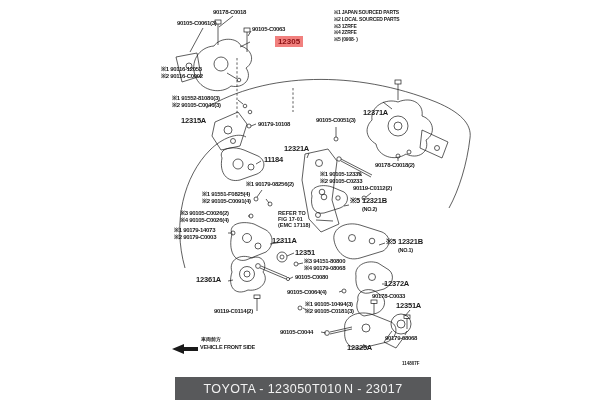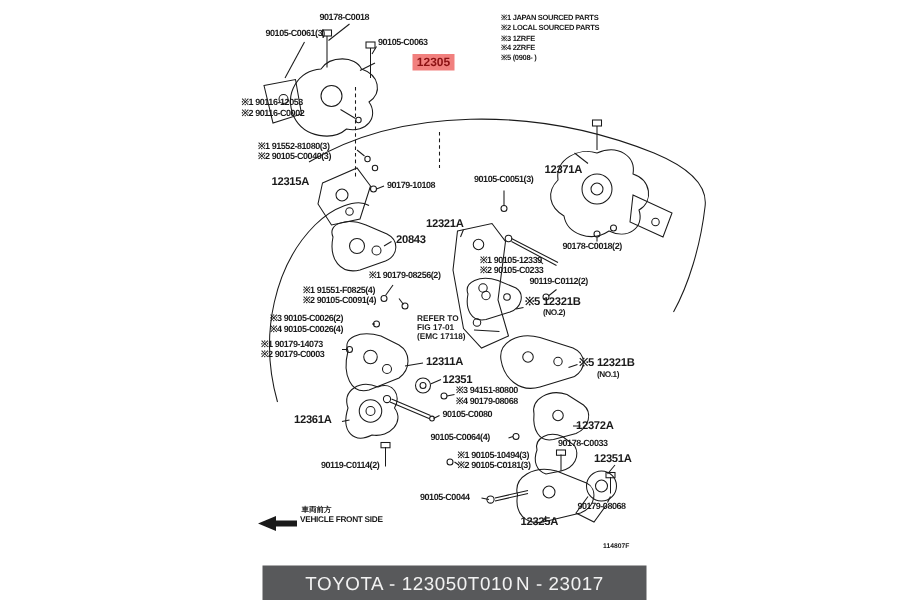--- a/index.html
+++ b/index.html
@@ -208,40 +208,40 @@
 
   <div class="cl" style="left:213px;top:9px">90178-C0018</div>
   <div class="cl" style="left:177px;top:20px">90105-C0061(3)</div>
   <div class="cl" style="left:252px;top:26px">90105-C0063</div>
   <div class="cl" style="left:161px;top:66px">※1 90116-12053</div>
   <div class="cl" style="left:161px;top:73px">※2 90116-C0002</div>
   <div class="cl" style="left:172px;top:95px">※1 91552-81080(3)</div>
   <div class="cl" style="left:172px;top:102px">※2 90105-C0040(3)</div>
   <div class="cl pid" style="left:181px;top:117px">12315A</div>
   <div class="cl" style="left:258px;top:121px">90179-10108</div>
-  <div class="cl pid" style="left:264px;top:156px">20843</div>
+  <div class="cl pid" style="left:264px;top:156px">11184</div>
   <div class="cl pid" style="left:363px;top:109px">12371A</div>
   <div class="cl" style="left:316px;top:117px">90105-C0051(3)</div>
   <div class="cl pid" style="left:284px;top:145px">12321A</div>
   <div class="cl" style="left:375px;top:162px">90178-C0018(2)</div>
   <div class="cl" style="left:320px;top:171px">※1 90105-12339</div>
   <div class="cl" style="left:320px;top:178px">※2 90105-C0233</div>
   <div class="cl" style="left:353px;top:185px">90119-C0112(2)</div>
   <div class="cl" style="left:246px;top:181px">※1 90179-08256(2)</div>
   <div class="cl" style="left:202px;top:191px">※1 91551-F0825(4)</div>
   <div class="cl" style="left:202px;top:198px">※2 90105-C0091(4)</div>
   <div class="cl" style="left:180px;top:210px">※3 90105-C0026(2)</div>
   <div class="cl" style="left:180px;top:217px">※4 90105-C0026(4)</div>
   <div class="cl" style="left:174px;top:227px">※1 90179-14073</div>
   <div class="cl" style="left:174px;top:234px">※2 90179-C0003</div>
   <div class="cl pid" style="left:350px;top:197px">※5 12321B</div>
   <div class="cl sub" style="left:362px;top:206px">(NO.2)</div>
   <div class="cl pid" style="left:386px;top:238px">※5 12321B</div>
   <div class="cl sub" style="left:398px;top:247px">(NO.1)</div>
-  <div class="cl pid" style="left:284px;top:237px">12311A</div>
+  <div class="cl pid" style="left:272px;top:237px">12311A</div>
   <div class="cl pid" style="left:295px;top:249px">12351</div>
   <div class="cl" style="left:304px;top:258px">※3 94151-80800</div>
   <div class="cl" style="left:304px;top:265px">※4 90179-08068</div>
   <div class="cl" style="left:295px;top:274px">90105-C0080</div>
   <div class="cl" style="left:287px;top:289px">90105-C0064(4)</div>
   <div class="cl" style="left:305px;top:301px">※1 90105-10494(3)</div>
   <div class="cl" style="left:305px;top:308px">※2 90105-C0181(3)</div>
   <div class="cl pid" style="left:196px;top:276px">12361A</div>
   <div class="cl" style="left:214px;top:308px">90119-C0114(2)</div>
   <div class="cl pid" style="left:384px;top:280px">12372A</div>

